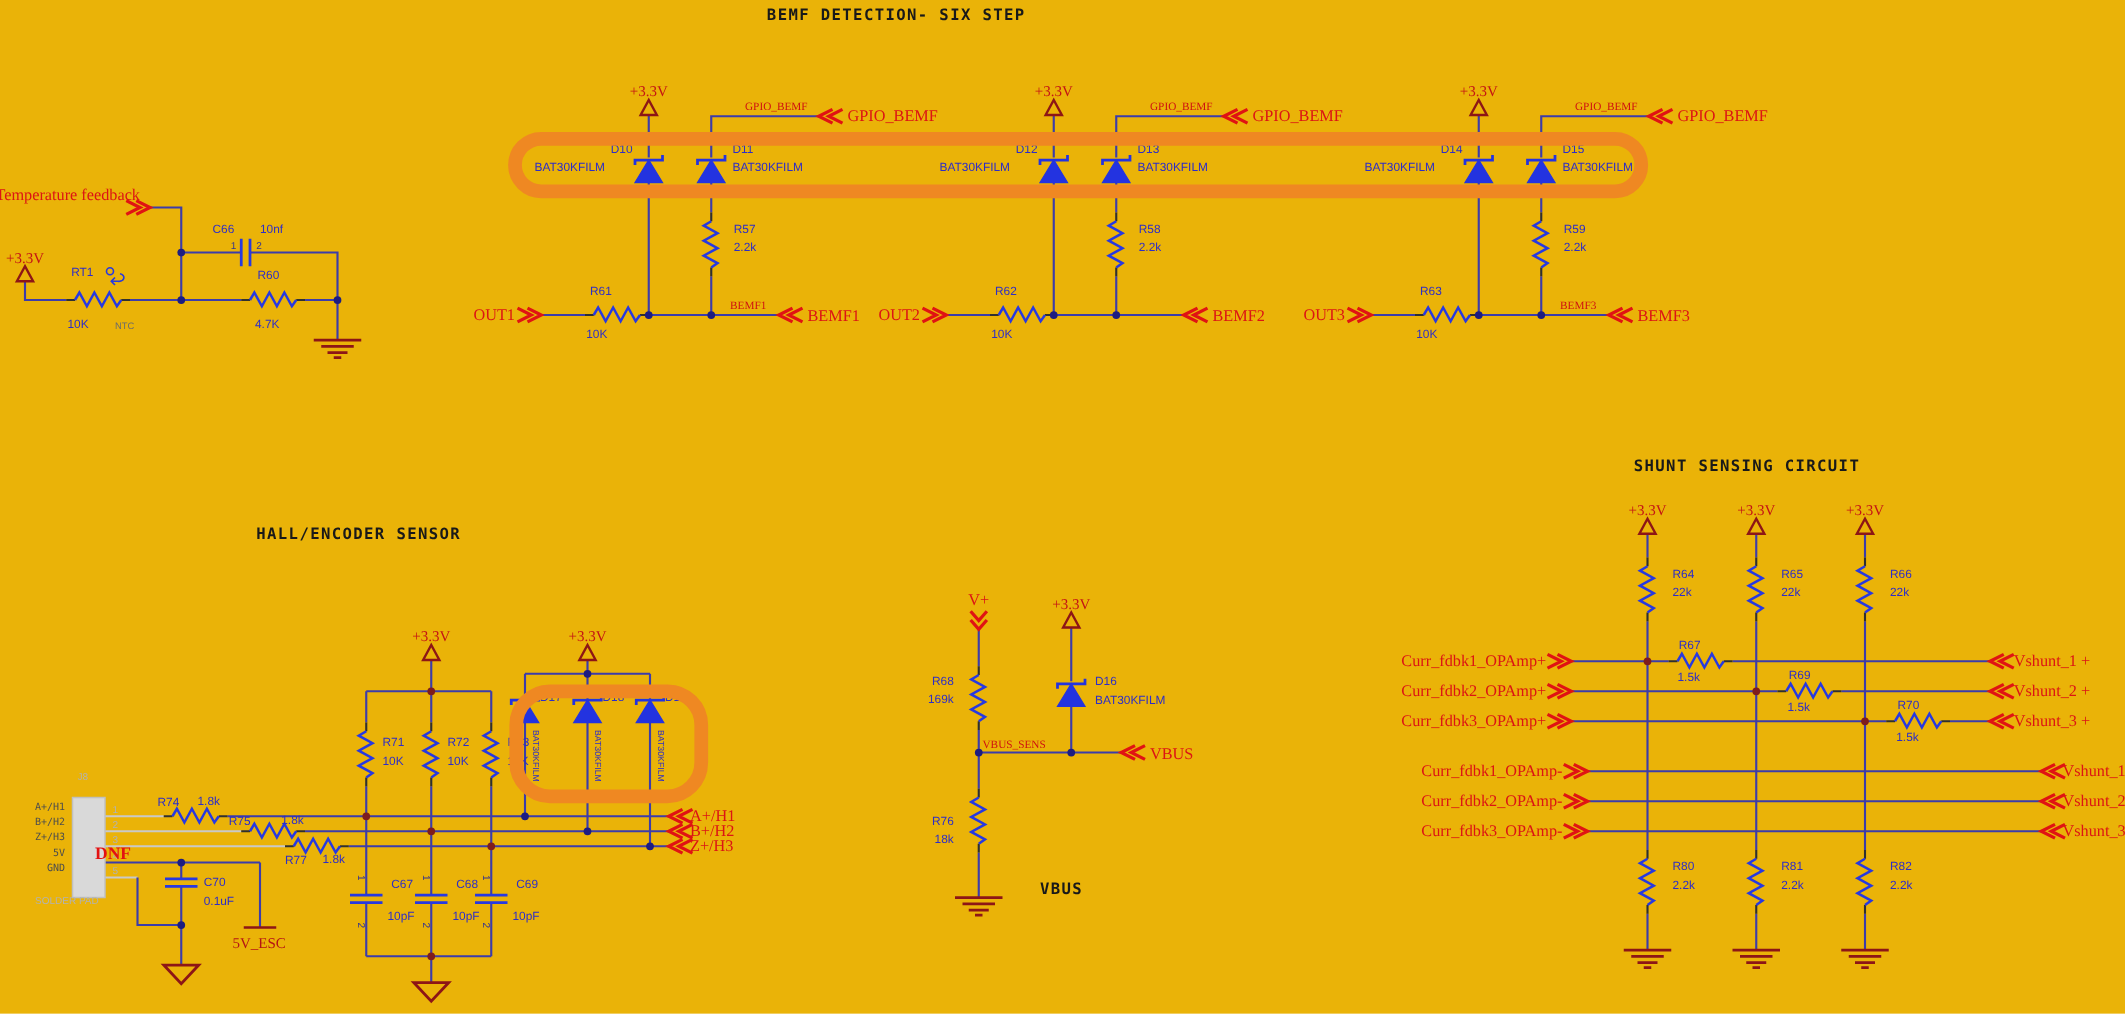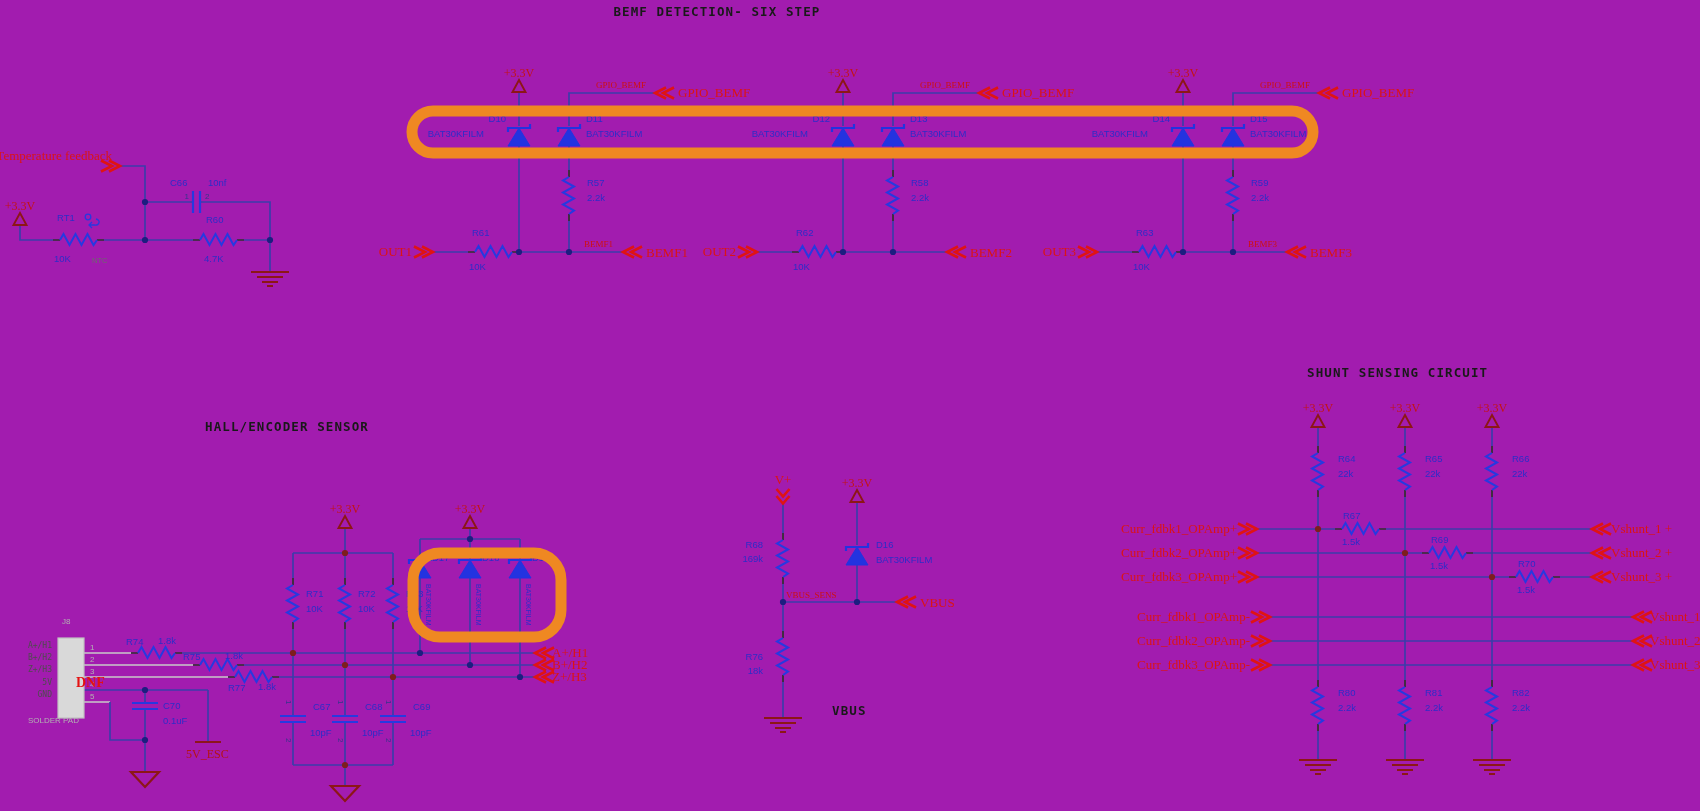--- a/index.html
+++ b/index.html
@@ -1,16 +1,16 @@
 <!DOCTYPE html>
 <html><head>
 <meta charset="utf-8">
 <style>
   html,body{margin:0;padding:0;background:#fbf5e6;}
-  .stage{width:1700px;height:811px;position:relative;background:#a21caf;overflow:hidden;}
+  .stage{width:1700px;height:811px;position:relative;background:#eab308;overflow:hidden;}
   svg{display:block}
   .wire{stroke:#3c3caa;stroke-width:1.7;fill:none}
   .pstub{stroke:#c9c9c9;stroke-width:1.7;fill:none}
   .lead{stroke:#303030;stroke-width:1.7;fill:none}
   .zig{stroke:#2739e0;stroke-width:2;fill:none}
   .dtri{fill:#2333e0;stroke:#2333e0;stroke-width:1}
   .dbar{stroke:#2333e0;stroke-width:2.2;fill:none}
   .capp{stroke:#2739e0;stroke-width:2.2;fill:none}
   .thin{stroke:#2739e0;stroke-width:1.3;fill:none}
   .pwr{stroke:#8d1616;stroke-width:1.9;fill:none}

